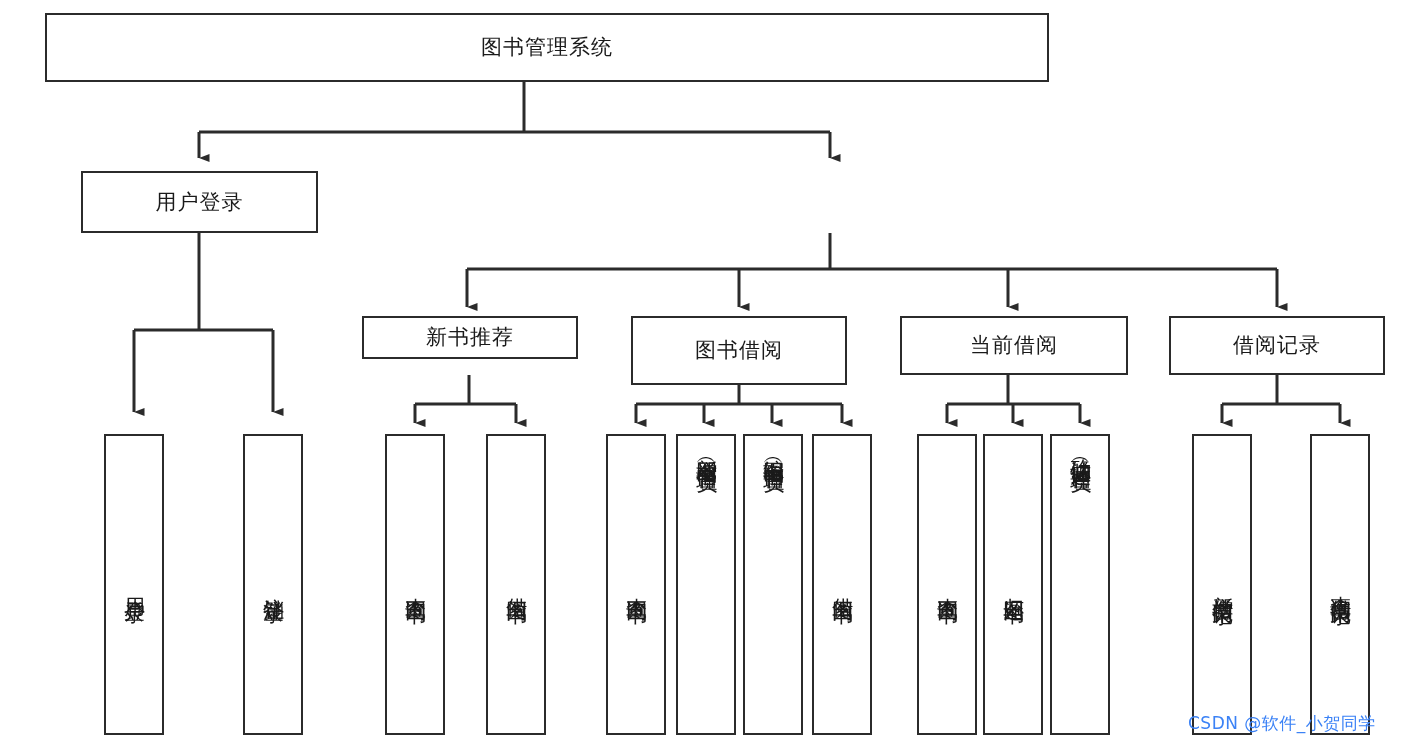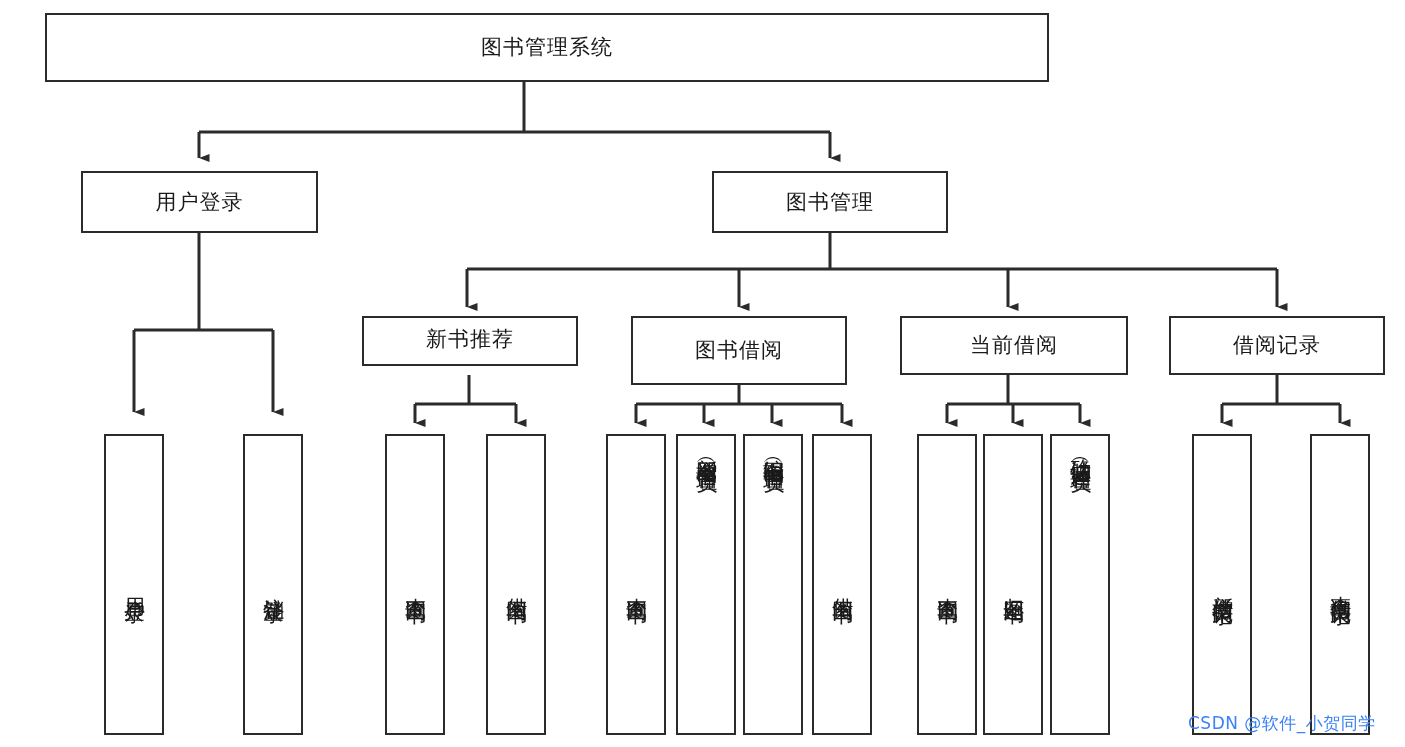--- a/index.html
+++ b/index.html
@@ -134,25 +134,22 @@
   </svg>
 
   <div class="node-box" style="left:18px; top:13px; width:1004px; height:69px;margin-left:27px;">
     <span class="node-label">图书管理系统</span>
   </div>
 
   <div class="node-box" style="left:81px; top:171px; width:237px; height:62px;">
     <span class="node-label">用户登录</span>
   </div>
 
-  <div class="node-box" style="left:712px; top:171px; width:236px; height:62px;">
-    <span class="node-label">图书管理</span>
-  </div>
-
-  <div class="node-box" style="left:362px; top:316px; width:216px; height:50px;font-family:Liberation Mono, monospace;">
+
+  <div class="node-box" style="left:362px; top:316px; width:216px; height:43px;">
     <span class="node-label">新书推荐</span>
   </div>
 
   <div class="node-box" style="left:631px; top:316px; width:216px; height:69px;">
     <span class="node-label">图书借阅</span>
   </div>
 
   <div class="node-box" style="left:900px; top:316px; width:228px; height:59px;">
     <span class="node-label">当前借阅</span>
   </div>

